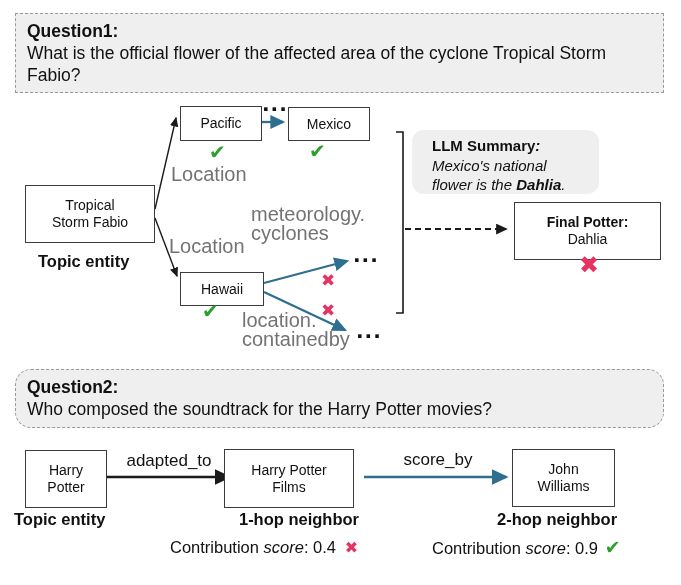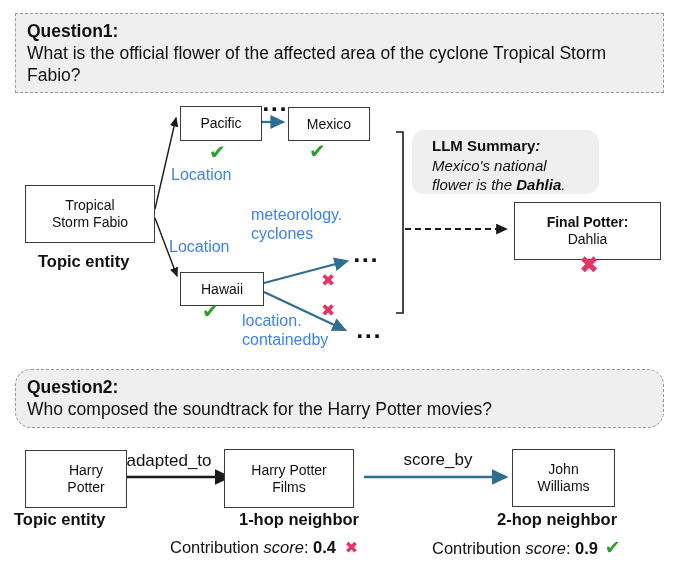--- a/index.html
+++ b/index.html
@@ -12,34 +12,34 @@
     left:15px; width:625px; background:#efeff0;
     border:1.5px dashed #9a9a9a; padding:6px 11px;
   }
   .qtitle{font-weight:bold; font-size:17.5px; line-height:23px;}
   .qline{font-size:17.5px; line-height:21.5px;}
   .node{
     background:#fff; border:1.4px solid #3c3c3c;
     display:flex; flex-direction:column; align-items:center; justify-content:center;
     font-size:14px; line-height:1.18; text-align:center;
   }
-  .lbl{font-size:16px; line-height:19px; color:#3b82f6;}
+  .lbl{font-size:20px; line-height:19px; color:#737373;}
   .boldlbl{font-weight:bold; font-size:16.5px;}
   .check{color:#2ca02c; font-weight:bold; font-size:20px; font-family:"DejaVu Sans",sans-serif;}
   .cross{color:#e73363; font-weight:bold; font-size:17px; font-family:"DejaVu Sans",sans-serif;}
   .dots{font-weight:bold; font-size:20px; letter-spacing:1px; color:#111; font-family:"DejaVu Sans",sans-serif;}
   .llmbox{
     left:412px; top:130px; width:147px; height:52px;
     background:#efefef; border-radius:12px; padding:6px 20px;
     font-size:15px; line-height:19.5px;
   }
   .llmtitle{font-weight:bold; font-style:normal;}
   .ital{font-style:italic;}
   .contrib{font-size:16.5px; line-height:20px;}
-  .contrib .val{font-weight:bold;}
+  .contrib .val{font-weight:normal;}
   .contrib .check{font-size:19px;}
   .contrib .cross{font-size:16px;}
   svg.overlay{position:absolute; left:0; top:0; pointer-events:none;}
 </style>
 </head>
 <body>
 
 <div id="figure">
 
   <div class="abs qbox" style="top:13px;">
@@ -121,21 +121,21 @@
     <span style="font-weight:bold;">Final Potter:</span>
     <span>Dahlia</span>
   </div>
   <div class="abs cross" style="left:579px; top:251px; font-size:24px;">✖</div>
 
   <div class="abs qbox" style="top:369px;border-radius:16px;">
     <div class="qtitle">Question2:</div>
     <div class="qline">Who composed the soundtrack for the Harry Potter movies?</div>
   </div>
 
-  <div class="abs node" style="left:25px; top:450px; width:80px; height:56px;padding-left:20px;">
+  <div class="abs node" style="left:25px; top:450px; width:80px; height:56px;">
     <span>Harry</span>
     <span>Potter</span>
   </div>
   <div class="abs" style="left:105px; top:451px; width:128px; text-align:center; font-size:17px;">adapted_to</div>
   <div class="abs node" style="left:224px; top:449px; width:128px; height:57px;">
     <span>Harry Potter</span>
     <span>Films</span>
   </div>
   <div class="abs" style="left:364px; top:450px; width:148px; text-align:center; font-size:17px;">score_by</div>
   <div class="abs node" style="left:512px; top:449px; width:101px; height:56px;">

